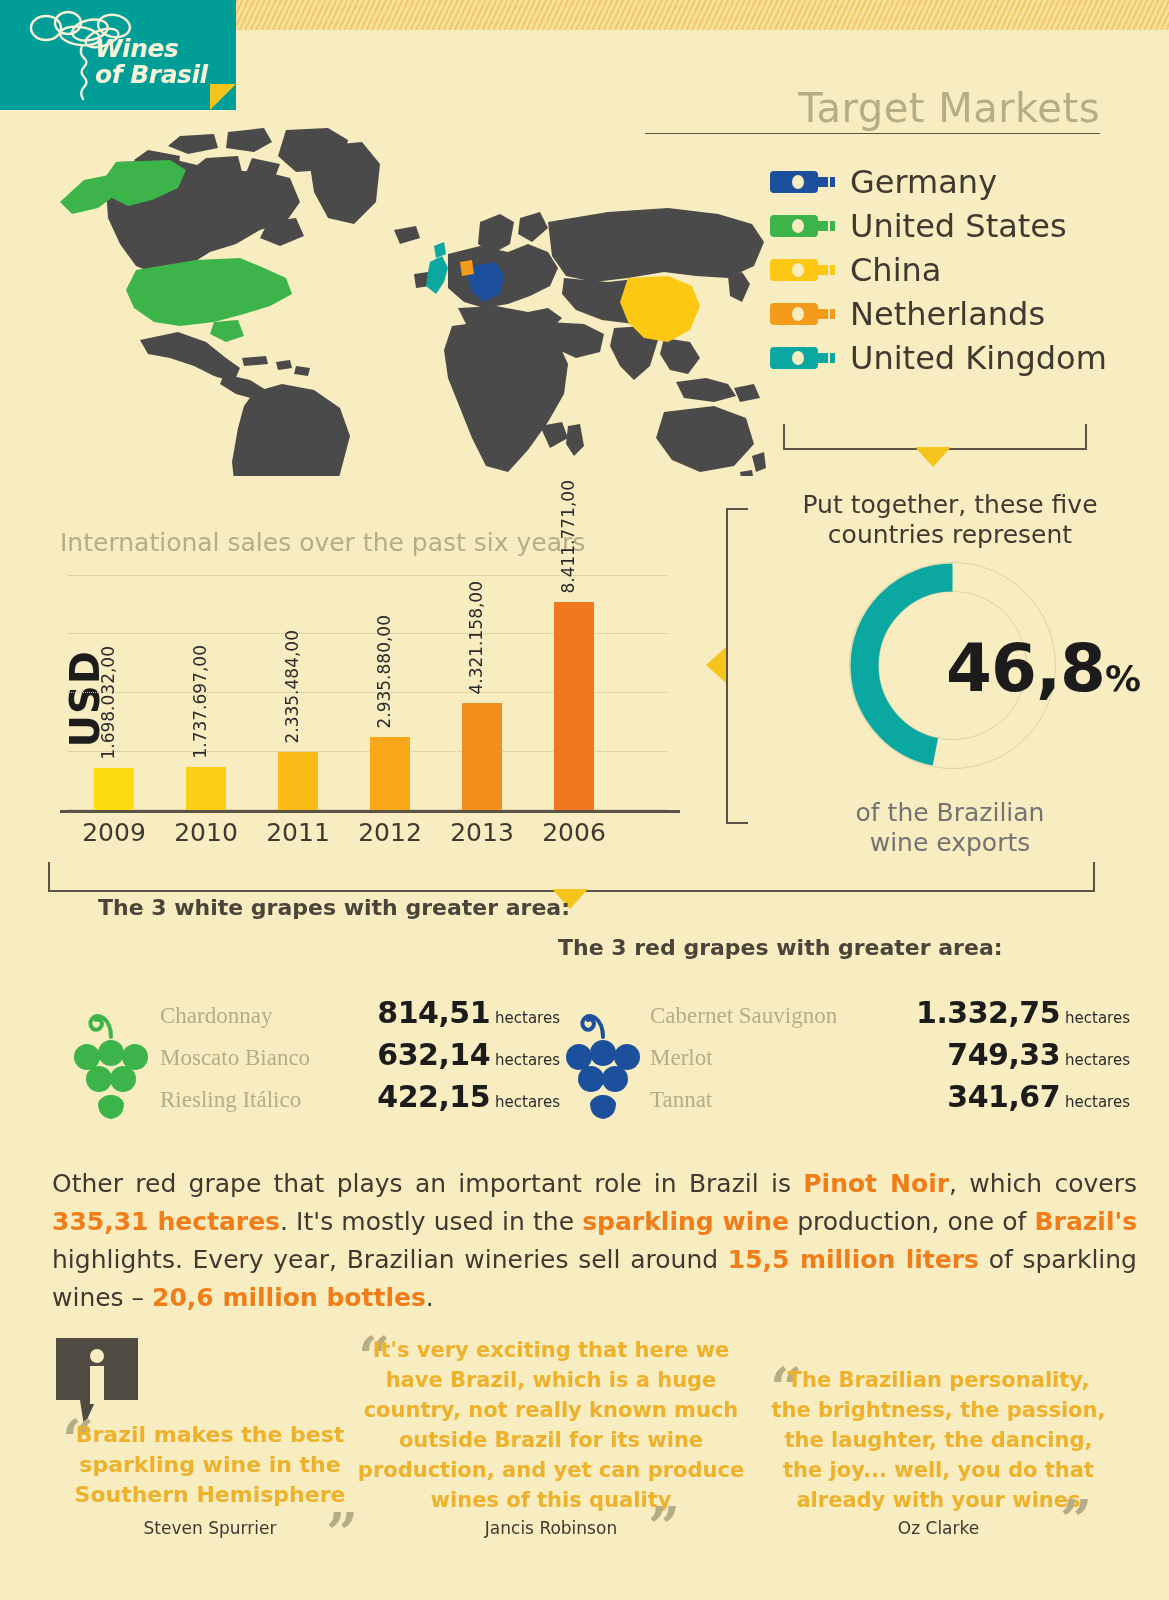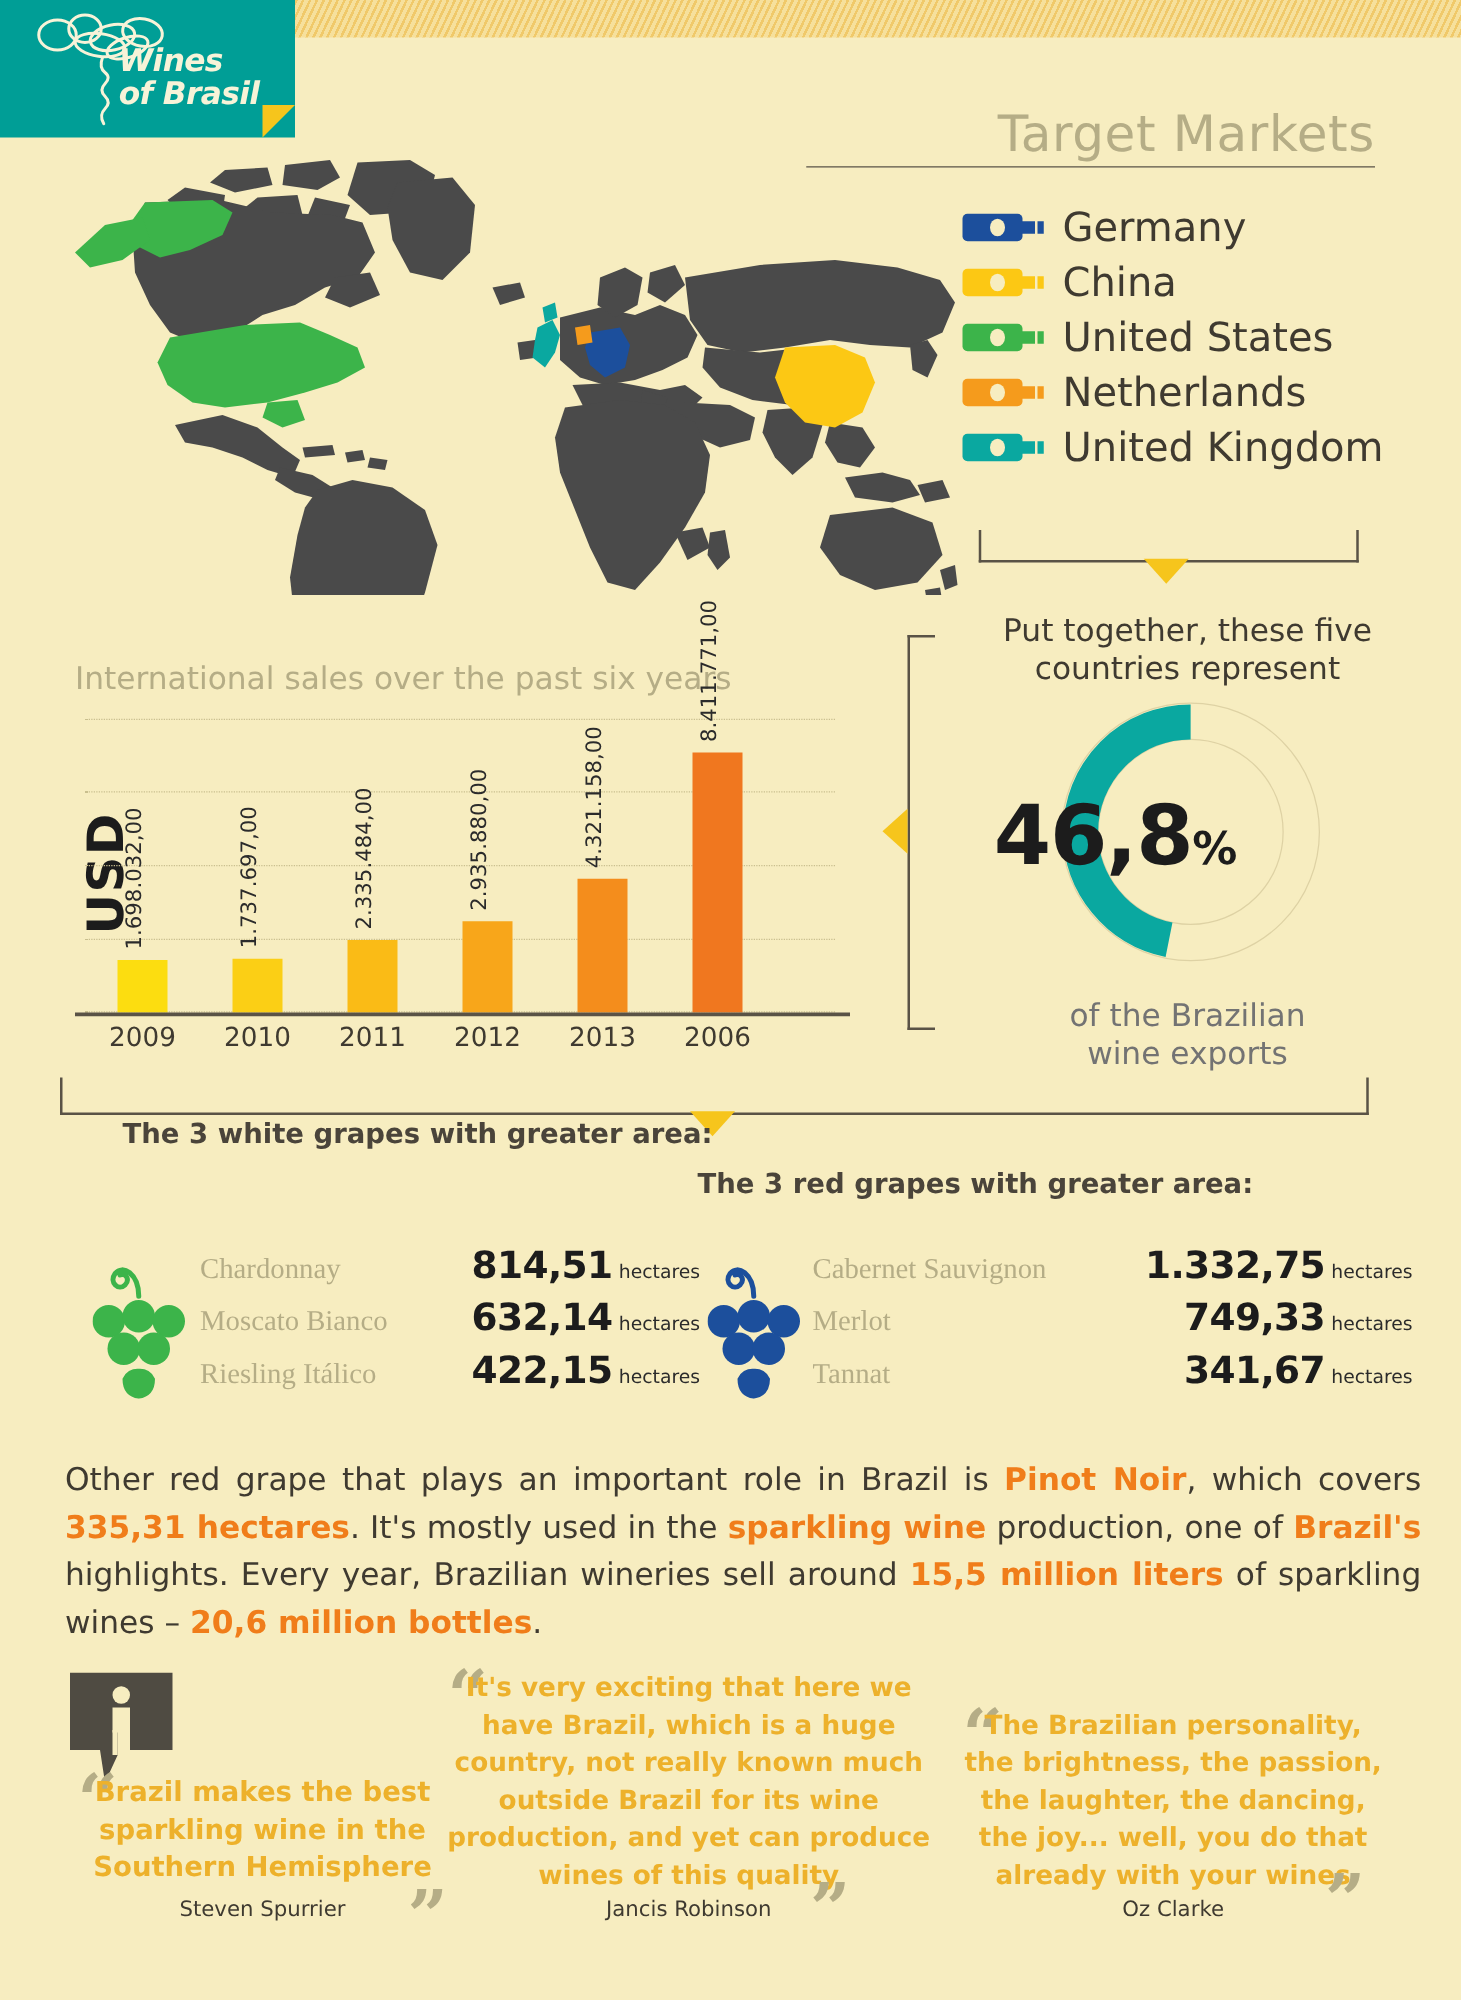--- a/index.html
+++ b/index.html
@@ -90,31 +90,31 @@
   }
   .bar-group{position:absolute;bottom:0;width:92px;height:235px;}
   .bar{position:absolute;bottom:0;left:26px;width:40px;}
   .bar-value{
     position:absolute;left:30px;font-size:17px;color:#2b2b2b;
     writing-mode:vertical-rl;transform:rotate(180deg);white-space:nowrap;
     font-family:"DejaVu Sans", sans-serif;
   }
   .bar-year{
     position:absolute;top:818px;width:92px;text-align:center;
-    font-size:21px;color:#3f3a30;font-family:"DejaVu Sans", sans-serif;
+    font-size:25px;color:#3f3a30;font-family:"DejaVu Sans", sans-serif;
   }
 
   
   #donut-head{
     position:absolute;left:780px;top:490px;width:340px;text-align:center;
     font-size:25px;line-height:30px;color:#3f3a30;font-family:"DejaVu Sans", sans-serif;
   }
   #donut-wrap{position:absolute;left:845px;top:558px;width:215px;height:215px;}
   #donut-pct{
-    position:absolute;left:795px;top:630px;width:345px;text-align:left;
+    position:absolute;left:795px;top:630px;width:345px;text-align:right;
     font-size:66px;font-weight:bold;color:#1c1c1c;font-family:"DejaVu Sans", sans-serif;
     letter-spacing:-1px;
   }
   #donut-pct .sign{font-size:36px;font-weight:bold;}
   #donut-foot{
     position:absolute;left:790px;top:786px;width:320px;text-align:center;
     font-size:25px;line-height:30px;color:#737373;font-family:"DejaVu Sans", sans-serif;margin-top:12px;
   }
 
   
@@ -297,35 +297,35 @@
       <span class="bottle">
         <span class="body" style="background:#1c4f9c"></span>
         <span class="neck" style="background:#1c4f9c"></span>
         <span class="cap" style="background:#1c4f9c"></span>
         <span class="dot"></span>
       </span>
       <span class="legend-label">Germany</span>
     </div>
     <div class="legend-row">
       <span class="bottle">
+        <span class="body" style="background:#3cb44a"></span>
+        <span class="neck" style="background:#3cb44a"></span>
+        <span class="cap" style="background:#3cb44a"></span>
+        <span class="dot"></span>
+      </span>
+      <span class="legend-label">United States</span>
+    </div>
+    <div class="legend-row">
+      <span class="bottle">
         <span class="body" style="background:#fcc814"></span>
         <span class="neck" style="background:#fcc814"></span>
         <span class="cap" style="background:#fcc814"></span>
         <span class="dot"></span>
       </span>
       <span class="legend-label">China</span>
-    </div>
-    <div class="legend-row">
-      <span class="bottle">
-        <span class="body" style="background:#3cb44a"></span>
-        <span class="neck" style="background:#3cb44a"></span>
-        <span class="cap" style="background:#3cb44a"></span>
-        <span class="dot"></span>
-      </span>
-      <span class="legend-label">United States</span>
     </div>
     <div class="legend-row">
       <span class="bottle">
         <span class="body" style="background:#f59b1c"></span>
         <span class="neck" style="background:#f59b1c"></span>
         <span class="cap" style="background:#f59b1c"></span>
         <span class="dot"></span>
       </span>
       <span class="legend-label">Netherlands</span>
     </div>

